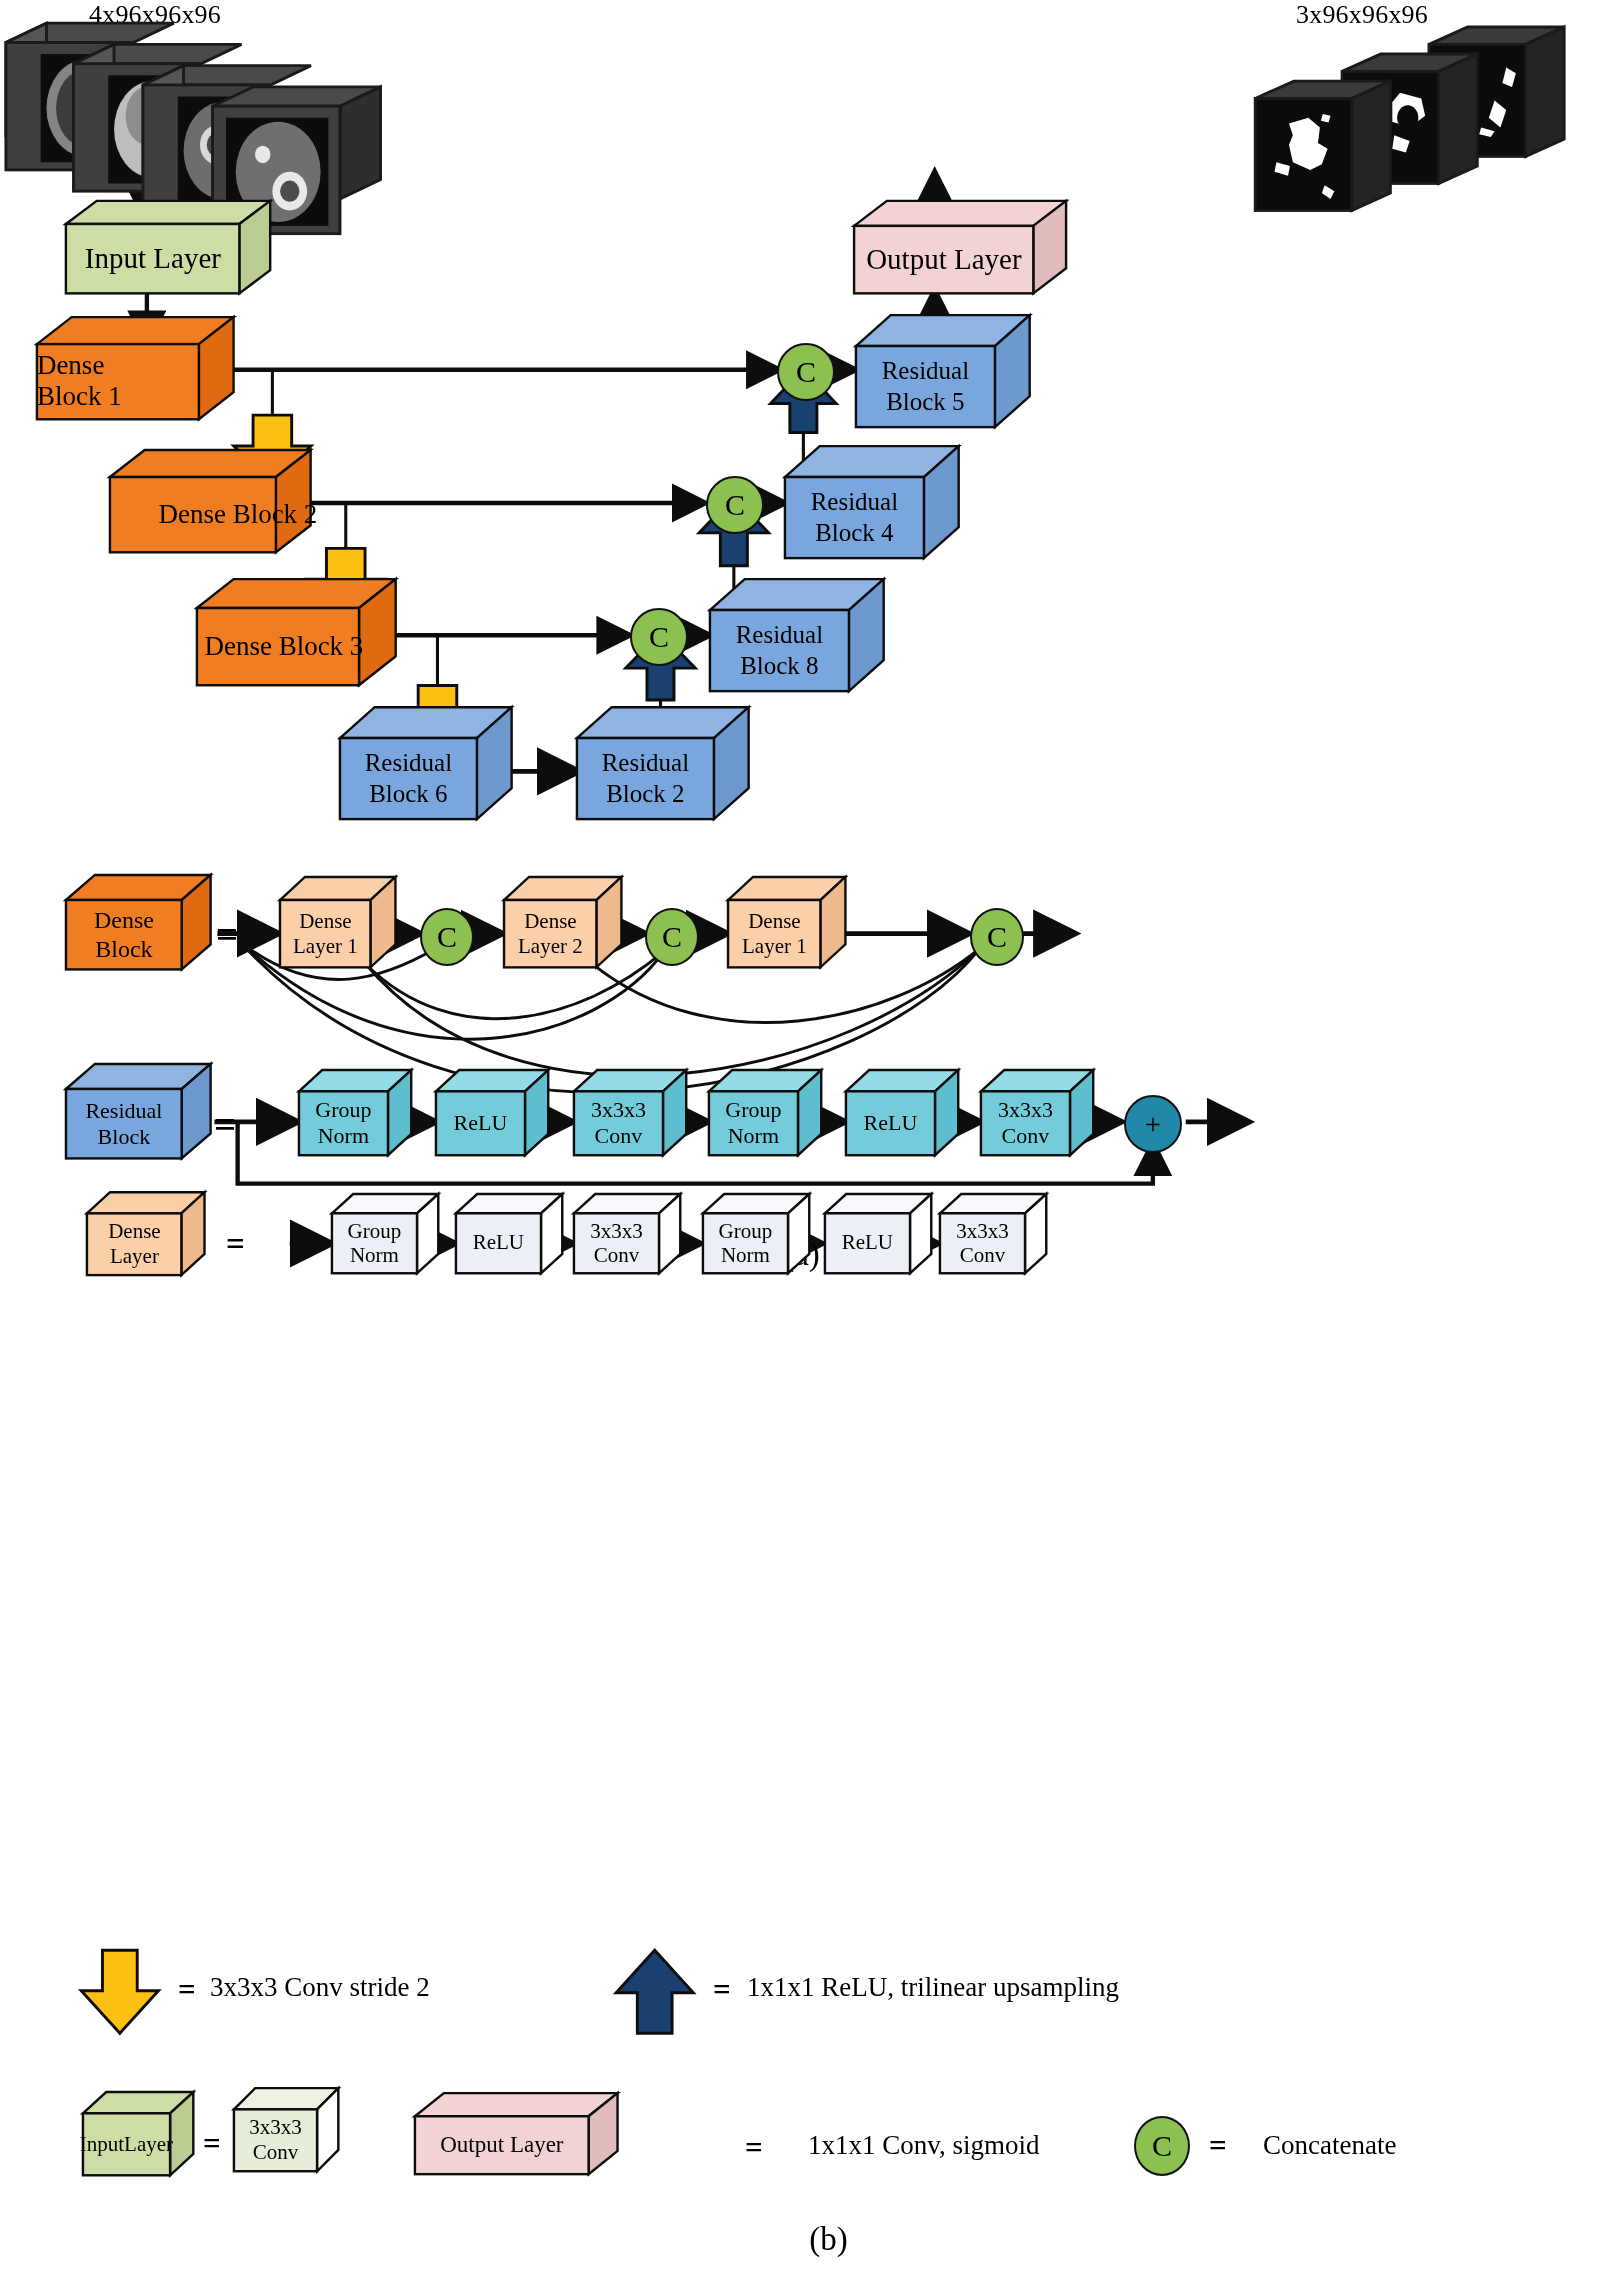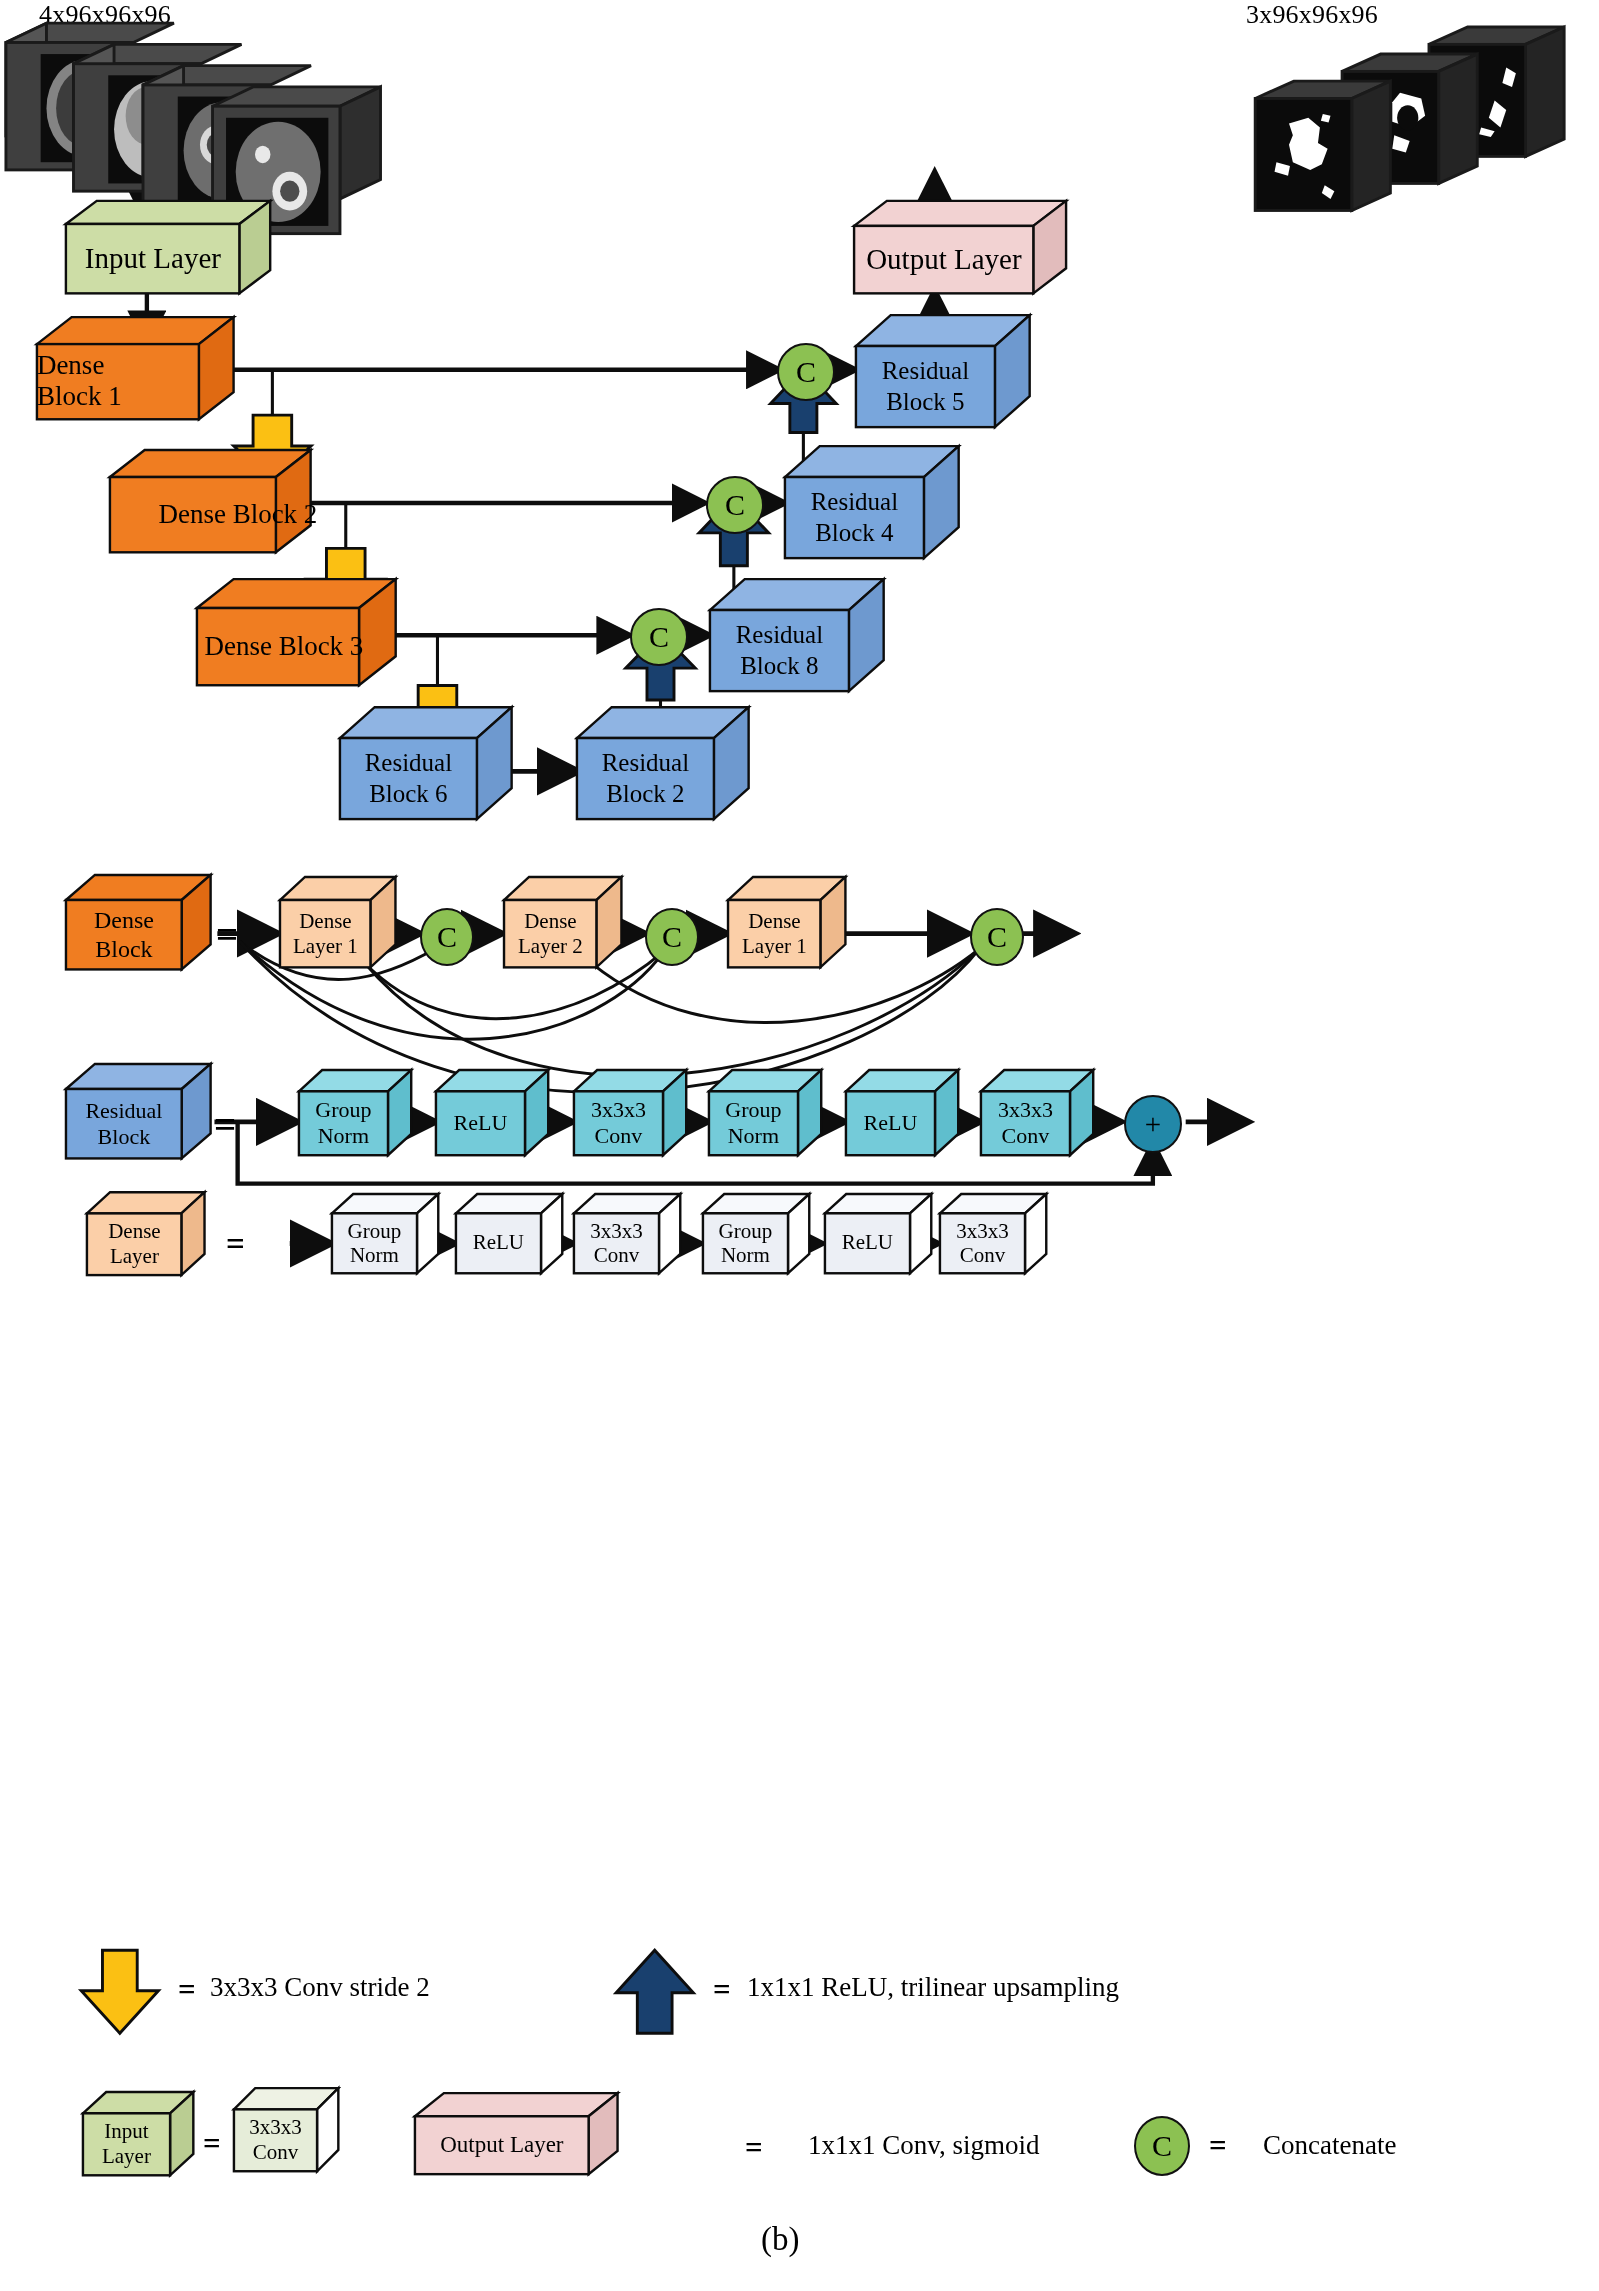--- a/index.html
+++ b/index.html
@@ -6,21 +6,21 @@
   body{width:1600px;height:2291px;position:relative;
        font-family:"Liberation Serif","DejaVu Serif",serif;color:#000;}
   #root{position:relative;width:1600px;height:2291px;overflow:hidden;}
 
   .abs{position:absolute;}
   svg.layer{position:absolute;left:0;top:0;width:1600px;height:2291px;pointer-events:none;}
 
   
   .box{position:absolute;}
 
-  .cap{position:absolute;}
+  .cap{position:absolute;text-align:center;}
 
   .dimtext{font-size:26px;letter-spacing:0.2px;}
   .subcap{font-size:33px;}
   .legtext{font-size:27px;white-space:nowrap;}
   .eqsign{position:absolute;font-size:39px;font-weight:700;line-height:1;}
 
   
   .cnode{position:absolute;background:#8cc152;border:2.4px solid #111;
          border-radius:50%;display:flex;align-items:center;justify-content:center;
          font-size:30px;line-height:1;}
@@ -586,21 +586,21 @@
 
   <div class="eqsign" style="left:713px;top:1974px;font-size:31px;">=</div>
   <div class="legtext abs" style="left:747px;top:1972px;">1x1x1 ReLU, trilinear upsampling</div>
 
   <div class="box" style="left:81px;top:2111px;width:112px;height:64px;">
     <svg width="153" height="97" style="position:absolute;left:0;top:-21px;overflow:visible" viewBox="0 0 158 100">
       <polygon points="2,24 26,2 116,2 92,24" fill="#cdddA6" stroke="#0d0d0d" stroke-width="2.5"></polygon>
       <polygon points="92,24 116,2 116,66 92,88" fill="#bacd92" stroke="#0d0d0d" stroke-width="2.5"></polygon>
       <rect x="2" y="24" width="90" height="64" fill="#cdddA6" stroke="#0d0d0d" stroke-width="2.5"></rect>
     </svg>
-    <div style="position:absolute;left:1.9px;top:1.9px;width:87px;height:62px;display:flex;flex-direction:column;align-items:center;justify-content:center;font-size:21px;line-height:1.18;">
+    <div style="position:absolute;left:1.9px;top:1.9px;width:87px;height:62px;display:flex;align-items:center;justify-content:center;font-size:21px;line-height:1.18;">
       <span>Input</span>
       <span>Layer</span>
     </div>
   </div>
   <div class="eqsign" style="left:203px;top:2128px;font-size:31px;">=</div>
 
   <div class="box" style="left:232px;top:2107px;width:106px;height:64px;">
     <svg width="145" height="97" style="position:absolute;left:0;top:-21px;overflow:visible" viewBox="0 0 150 100">
       <polygon points="2,24 24,2 110,2 88,24" fill="#eef2e4" stroke="#0d0d0d" stroke-width="2.5"></polygon>
       <polygon points="88,24 110,2 110,66 88,88" fill="#ffffff" stroke="#0d0d0d" stroke-width="2.5"></polygon>

